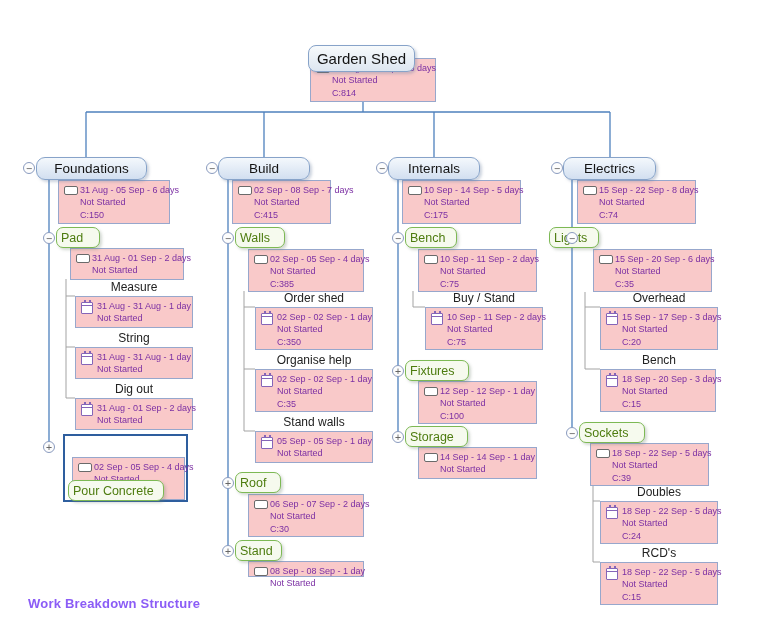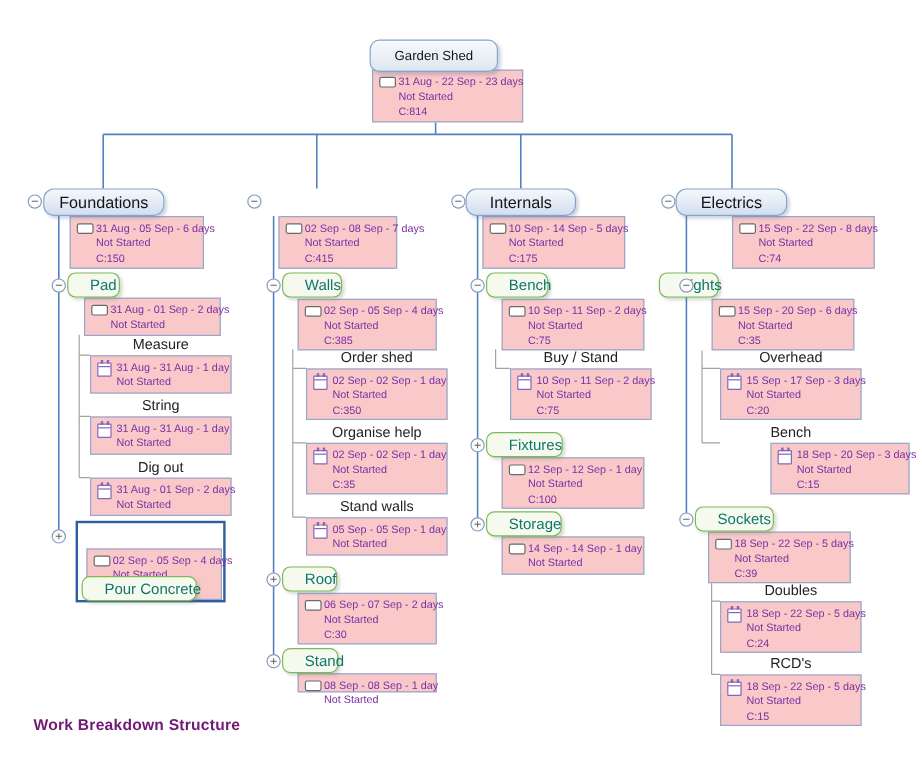--- a/index.html
+++ b/index.html
@@ -2,41 +2,41 @@
 <html><head>
 <meta charset="utf-8">
 <style>
   html,body{margin:0;padding:0;background:#ffffff;}
   #canvas{position:relative;width:768px;height:639px;overflow:hidden;
           font-family:"Liberation Sans","DejaVu Sans",sans-serif;background:#fff;}
   #wires{position:absolute;left:0;top:0;}
   .bluebox{position:absolute;box-sizing:border-box;display:flex;align-items:center;justify-content:center;
            background:linear-gradient(#f4f8fc,#d2dff0);border:1px solid #87a3c9;border-radius:9px;
            font-size:13.5px;color:#141414;box-shadow:2px 2px 3px rgba(110,130,160,.35);white-space:nowrap;z-index:3;}
-  .bluebox.root{font-size:11px;border-radius:8px;background:linear-gradient(#f7fafc,#dde6f0);}
+  .bluebox.root{font-size:15px;border-radius:8px;background:linear-gradient(#f7fafc,#dde6f0);margin-top:12px;}
   .greenbox{position:absolute;box-sizing:border-box;display:flex;align-items:center;
-           background:#f6faee;border:1.5px solid #7db954;border-radius:7px;padding:0 18px;
-           font-size:12.5px;color:#0f766e;box-shadow:2px 2px 3px rgba(110,130,110,.3);white-space:nowrap;z-index:3;}
+           background:#f6faee;border:1.5px solid #7db954;border-radius:7px;padding:0 4px;
+           font-size:12.5px;color:#4d7c0f;box-shadow:2px 2px 3px rgba(110,130,110,.3);white-space:nowrap;z-index:3;}
   .lbl{position:absolute;font-size:12px;color:#222;text-align:center;white-space:nowrap;z-index:3;}
   .pink{position:absolute;box-sizing:border-box;background:#f9c9c9;border:1px solid #97a7cc;
         color:#7b2fa3;font-size:9px;line-height:12.4px;padding:3px 3px 2px 21px;overflow:visible;
         white-space:nowrap;z-index:2;}
   .toggle{position:absolute;box-sizing:border-box;width:12px;height:12px;border-radius:50%;
           border:1px solid #8a9bbf;background:#fdfdfd;color:#666;font-size:10px;line-height:9px;
           display:flex;align-items:center;justify-content:center;z-index:4;cursor:pointer;
           font-family:"DejaVu Sans Mono",monospace;}
   .sel{position:absolute;box-sizing:border-box;border:2px solid #2e5e9e;z-index:1;}
   .ic-flag{position:absolute;left:5px;top:5px;width:12px;height:7px;background:#fff;
            border:1px solid #6a6a6a;border-radius:2px;}
   .ic-cal{position:absolute;left:5px;top:5px;width:10px;height:10px;background:#fff;
           border:1px solid #8565b8;border-radius:1px;}
   .ic-cal::before{content:"";position:absolute;left:0;right:0;top:2px;border-top:1px solid #8565b8;}
   .ic-cal::after{content:"";position:absolute;top:-3px;left:2px;width:2px;height:3px;background:#8565b8;
           box-shadow:5px 0 0 #8565b8;}
-  .footer{position:absolute;left:28px;top:596px;font-size:13px;font-weight:bold;color:#701a75;
+  .footer{position:absolute;left:28px;top:596px;font-size:13px;font-weight:bold;color:#8b5cf6;
           letter-spacing:.2px;white-space:nowrap;}
 </style>
 </head>
 <body>
 
 <div id="canvas">
   <svg id="wires" width="768" height="639">
     <path d="M363 101 V112 M86 112 H610 M86 112 V157 M264 112 V157 M434 112 V157 M610 112 V157
              M49 180 V447 M228 180 V551 M398 180 V437 M572 180 V433" fill="none" stroke="#4f81bd" stroke-width="1.3"></path>
     <path d="M66 279 V398 M66 296 H75 M66 347 H75 M66 398 H75
@@ -52,21 +52,21 @@
       <div>Not Started</div>
       <div>C:814</div>
     </div>
     <div class="bluebox root" style="left: 308px; top: 33px; width: 107px; height: 27px;">Garden Shed</div>
     <div class="pink" style="left: 58px; top: 180px; width: 112px; height: 44px;">
       <span class="ic-flag"></span>
       <div>31 Aug - 05 Sep - 6 days</div>
       <div>Not Started</div>
       <div>C:150</div>
     </div>
-    <div class="bluebox" style="left: 36px; top: 157px; width: 101px; height: 23px;">Foundations</div>
+    <div class="bluebox" style="left: 36px; top: 157px; width: 111px; height: 23px;">Foundations</div>
     <div class="toggle" style="left: 23px; top: 162px; width: 12px; height: 12px;">−</div>
     <div class="pink" style="left: 70px; top: 248px; width: 114px; height: 32px;">
       <span class="ic-flag"></span>
       <div>31 Aug - 01 Sep - 2 days</div>
       <div>Not Started</div>
     </div>
     <div class="greenbox" style="left: 56px; top: 227px; width: 44px; height: 21px;">Pad</div>
     <div class="toggle" style="left: 43px; top: 232px; width: 12px; height: 12px;">−</div>
     <div class="pink" style="left: 75px; top: 296px; width: 118px; height: 32px;">
       <span class="ic-cal"></span>
@@ -94,20 +94,21 @@
       <div>C:150</div>
     </div>
     <div class="greenbox" style="left: 68px; top: 436px; width: 96px; height: 21px; margin-top: 44px;">Pour Concrete</div>
     <div class="toggle" style="left: 43px; top: 441px; width: 12px; height: 12px;">+</div>
     <div class="pink" style="left: 232px; top: 180px; width: 99px; height: 44px;">
       <span class="ic-flag"></span>
       <div>02 Sep - 08 Sep - 7 days</div>
       <div>Not Started</div>
       <div>C:415</div>
     </div>
+    <div class="bluebox" style="left: 218px; top: 157px; width: 92px; height: 23px;">Build</div>
     <div class="toggle" style="left: 206px; top: 162px; width: 12px; height: 12px;">−</div>
     <div class="pink" style="left: 248px; top: 249px; width: 116px; height: 43px;">
       <span class="ic-flag"></span>
       <div>02 Sep - 05 Sep - 4 days</div>
       <div>Not Started</div>
       <div>C:385</div>
     </div>
     <div class="greenbox" style="left: 235px; top: 227px; width: 50px; height: 21px;">Walls</div>
     <div class="toggle" style="left: 222px; top: 232px; width: 12px; height: 12px;">−</div>
     <div class="pink" style="left: 255px; top: 307px; width: 118px; height: 43px;">
@@ -176,21 +177,21 @@
     </div>
     <div class="greenbox" style="left: 405px; top: 360px; width: 64px; height: 21px;">Fixtures</div>
     <div class="toggle" style="left: 392px; top: 365px; width: 12px; height: 12px;">+</div>
     <div class="pink" style="left: 418px; top: 447px; width: 119px; height: 32px;">
       <span class="ic-flag"></span>
       <div>14 Sep - 14 Sep - 1 day</div>
       <div>Not Started</div>
     </div>
     <div class="greenbox" style="left: 405px; top: 426px; width: 63px; height: 21px;">Storage</div>
     <div class="toggle" style="left: 392px; top: 431px; width: 12px; height: 12px;">+</div>
-    <div class="pink" style="left: 610px; top: 180px; width: 119px; height: 44px;">
+    <div class="pink" style="left: 577px; top: 180px; width: 119px; height: 44px;">
       <span class="ic-flag"></span>
       <div>15 Sep - 22 Sep - 8 days</div>
       <div>Not Started</div>
       <div>C:74</div>
     </div>
     <div class="bluebox" style="left: 563px; top: 157px; width: 93px; height: 23px;">Electrics</div>
     <div class="toggle" style="left: 551px; top: 162px; width: 12px; height: 12px;">−</div>
     <div class="pink" style="left: 593px; top: 249px; width: 119px; height: 43px;">
       <span class="ic-flag"></span>
       <div>15 Sep - 20 Sep - 6 days</div>
@@ -199,21 +200,21 @@
     </div>
     <div class="greenbox" style="left: 549px; top: 227px; width: 50px; height: 21px;">Lights</div>
     <div class="toggle" style="left: 566px; top: 232px; width: 12px; height: 12px;">−</div>
     <div class="pink" style="left: 600px; top: 307px; width: 118px; height: 43px;">
       <span class="ic-cal"></span>
       <div>15 Sep - 17 Sep - 3 days</div>
       <div>Not Started</div>
       <div>C:20</div>
     </div>
     <div class="lbl" style="left: 588px; top: 291px; width: 142px; height: 14px;">Overhead</div>
-    <div class="pink" style="left: 600px; top: 369px; width: 116px; height: 43px; margin-left: 42px;">
+    <div class="pink" style="left: 600px; top: 369px; width: 116px; height: 43px;">
       <span class="ic-cal"></span>
       <div>18 Sep - 20 Sep - 3 days</div>
       <div>Not Started</div>
       <div>C:15</div>
     </div>
     <div class="lbl" style="left: 588px; top: 353px; width: 142px; height: 14px;">Bench</div>
     <div class="pink" style="left: 590px; top: 443px; width: 119px; height: 43px;">
       <span class="ic-flag"></span>
       <div>18 Sep - 22 Sep - 5 days</div>
       <div>Not Started</div>

